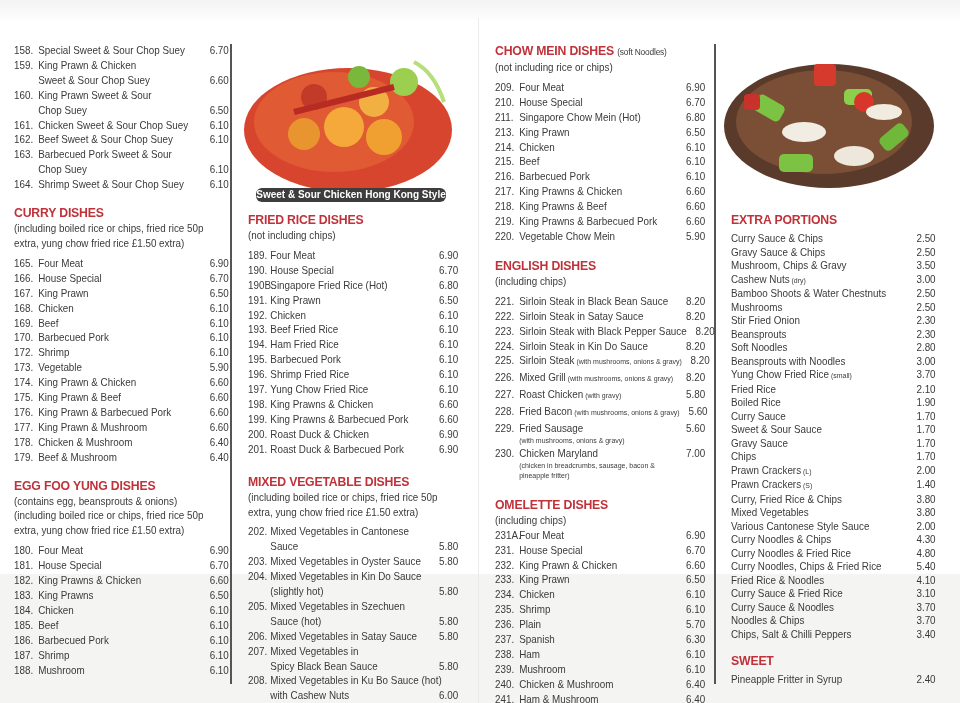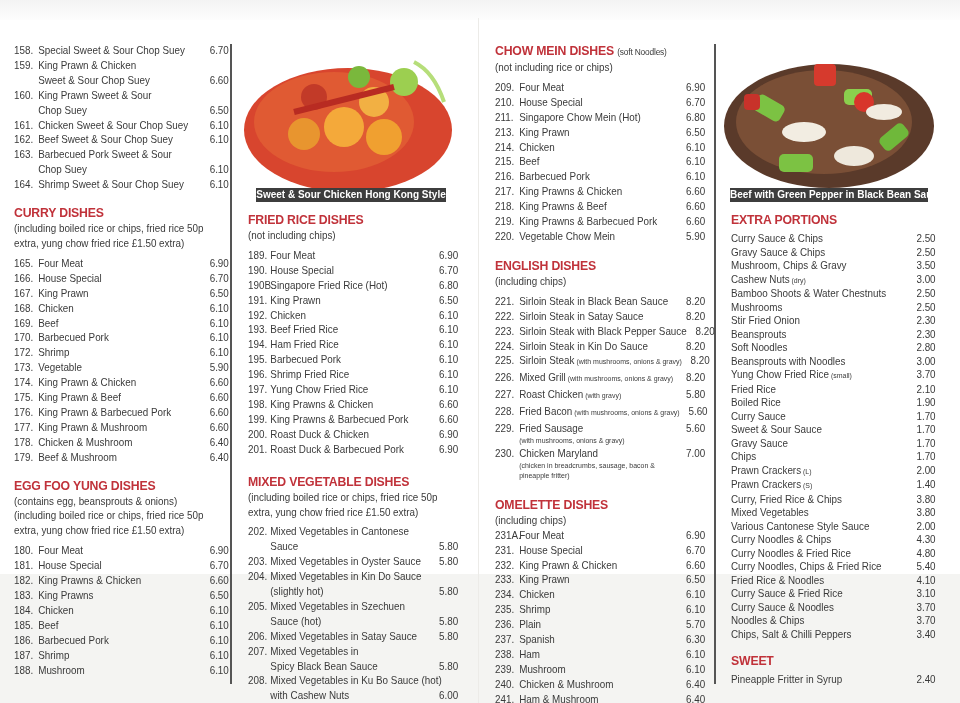--- a/index.html
+++ b/index.html
@@ -13,21 +13,21 @@
   .row { display: flex; white-space: nowrap; }
   .num { width: 26px; flex: none; }
   .name { flex: 1; overflow: visible; }
   .price { flex: none; text-align: right; width: 30px; }
   .heading { color: #c0323a; font-weight: bold; font-size: 13.2px; line-height: 16px; letter-spacing: -0.2px; }
   .heading small { font-weight: normal; font-size: 9px; color: #3a3a3a; }
   .note { font-size: 10.6px; line-height: 14.9px; }
   .small { font-size: 7.5px; }
   .sub { font-size: 7.5px; line-height: 10px; padding-left: 26px; }
   .photo { position: absolute; overflow: hidden; border-radius: 6px; }
-  .caption { position: absolute; background: #3d3d3d; color: #fff; font-size: 10px; font-weight: bold; text-align: center; line-height: 14px; height: 14px; white-space: nowrap; }
+  .caption { position: absolute; background: #3d3d3d; color: #fff; font-size: 10px; font-weight: bold; text-align: center; line-height: 14px; height: 14px; white-space: nowrap; border-radius: 6px; }
 </style>
 </head>
 <body>
 
 <div class="page">
   <div class="topband"></div>
   <div class="fold"></div>
 
   <div class="vline" style="left:230px; top:44px; height:640px;"></div>
   <div class="vline" style="left:714px; top:44px; height:640px;"></div>
@@ -583,21 +583,20 @@
       <rect x="155" y="85" width="30" height="16" rx="5" fill="#6fb83a" transform="rotate(-40 170 93)"></rect>
       <rect x="55" y="110" width="34" height="18" rx="5" fill="#7cc243"></rect>
       <rect x="90" y="20" width="22" height="22" rx="4" fill="#d63a2d"></rect>
       <rect x="20" y="50" width="16" height="16" rx="4" fill="#c8322a"></rect>
       <circle cx="140" cy="58" r="10" fill="#d8352b"></circle>
       <ellipse cx="80" cy="88" rx="22" ry="10" fill="#f2ede2"></ellipse>
       <ellipse cx="130" cy="112" rx="20" ry="10" fill="#eee8dc"></ellipse>
       <ellipse cx="160" cy="68" rx="18" ry="8" fill="#f1ebe0"></ellipse>
     </svg>
   </div>
-  <div class="caption" style="left:730px; top:188px; width:198px;">Beef with Green Pepper in Black Bean Sauce</div>
 
   <div class="col" style="left:731px; top:212px; width:220px;">
     <div class="heading">EXTRA PORTIONS</div>
     <div style="height:4px"></div>
     <div>
         <div class="row" style="line-height: 13.5px;">
           <span class="name">Curry Sauce &amp; Chips</span>
           <span class="price">2.50</span>
         </div>
         <div class="row" style="line-height: 13.5px;">

